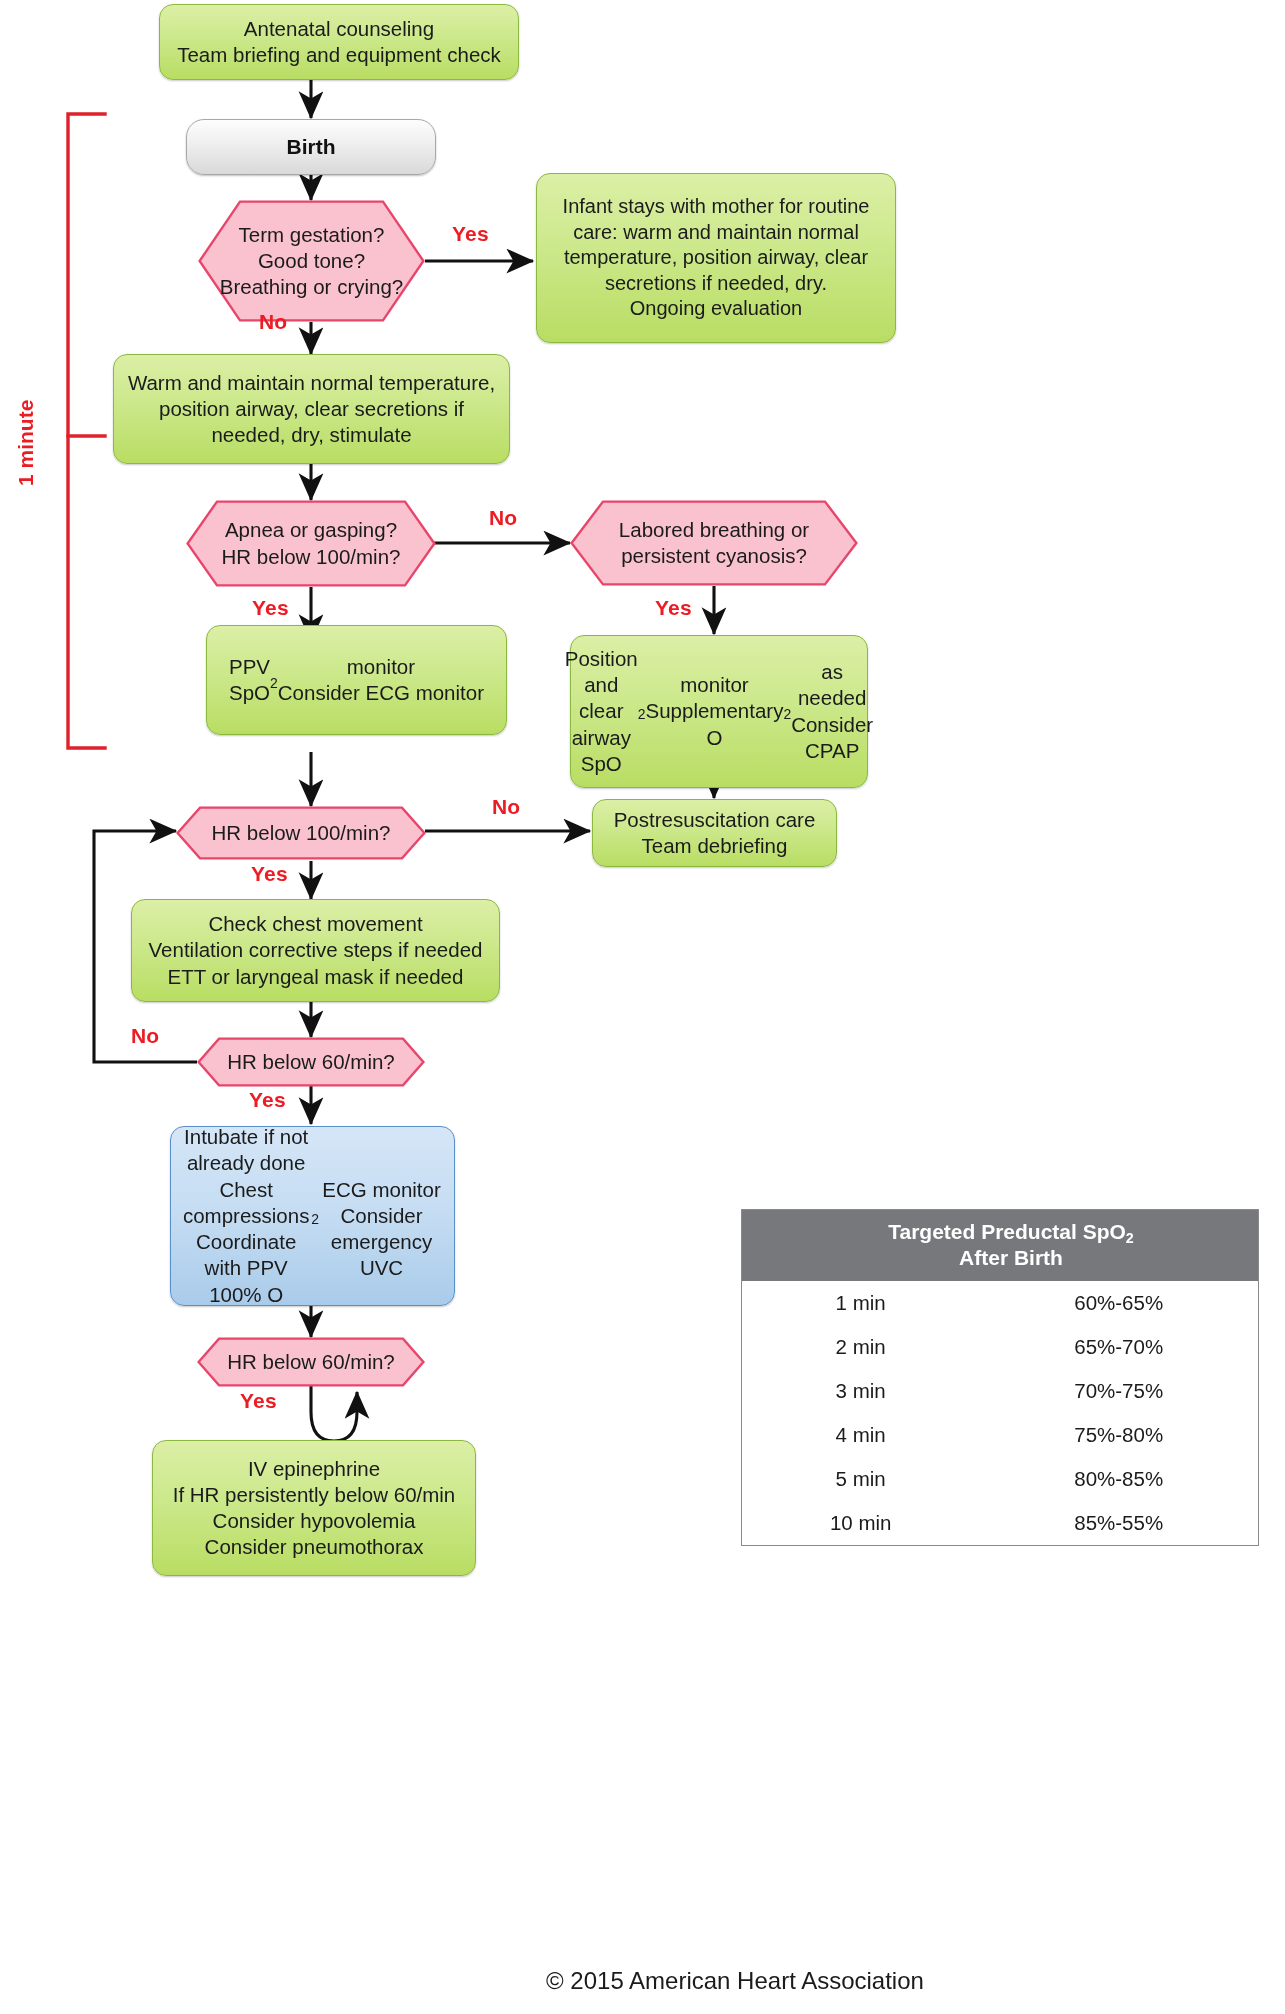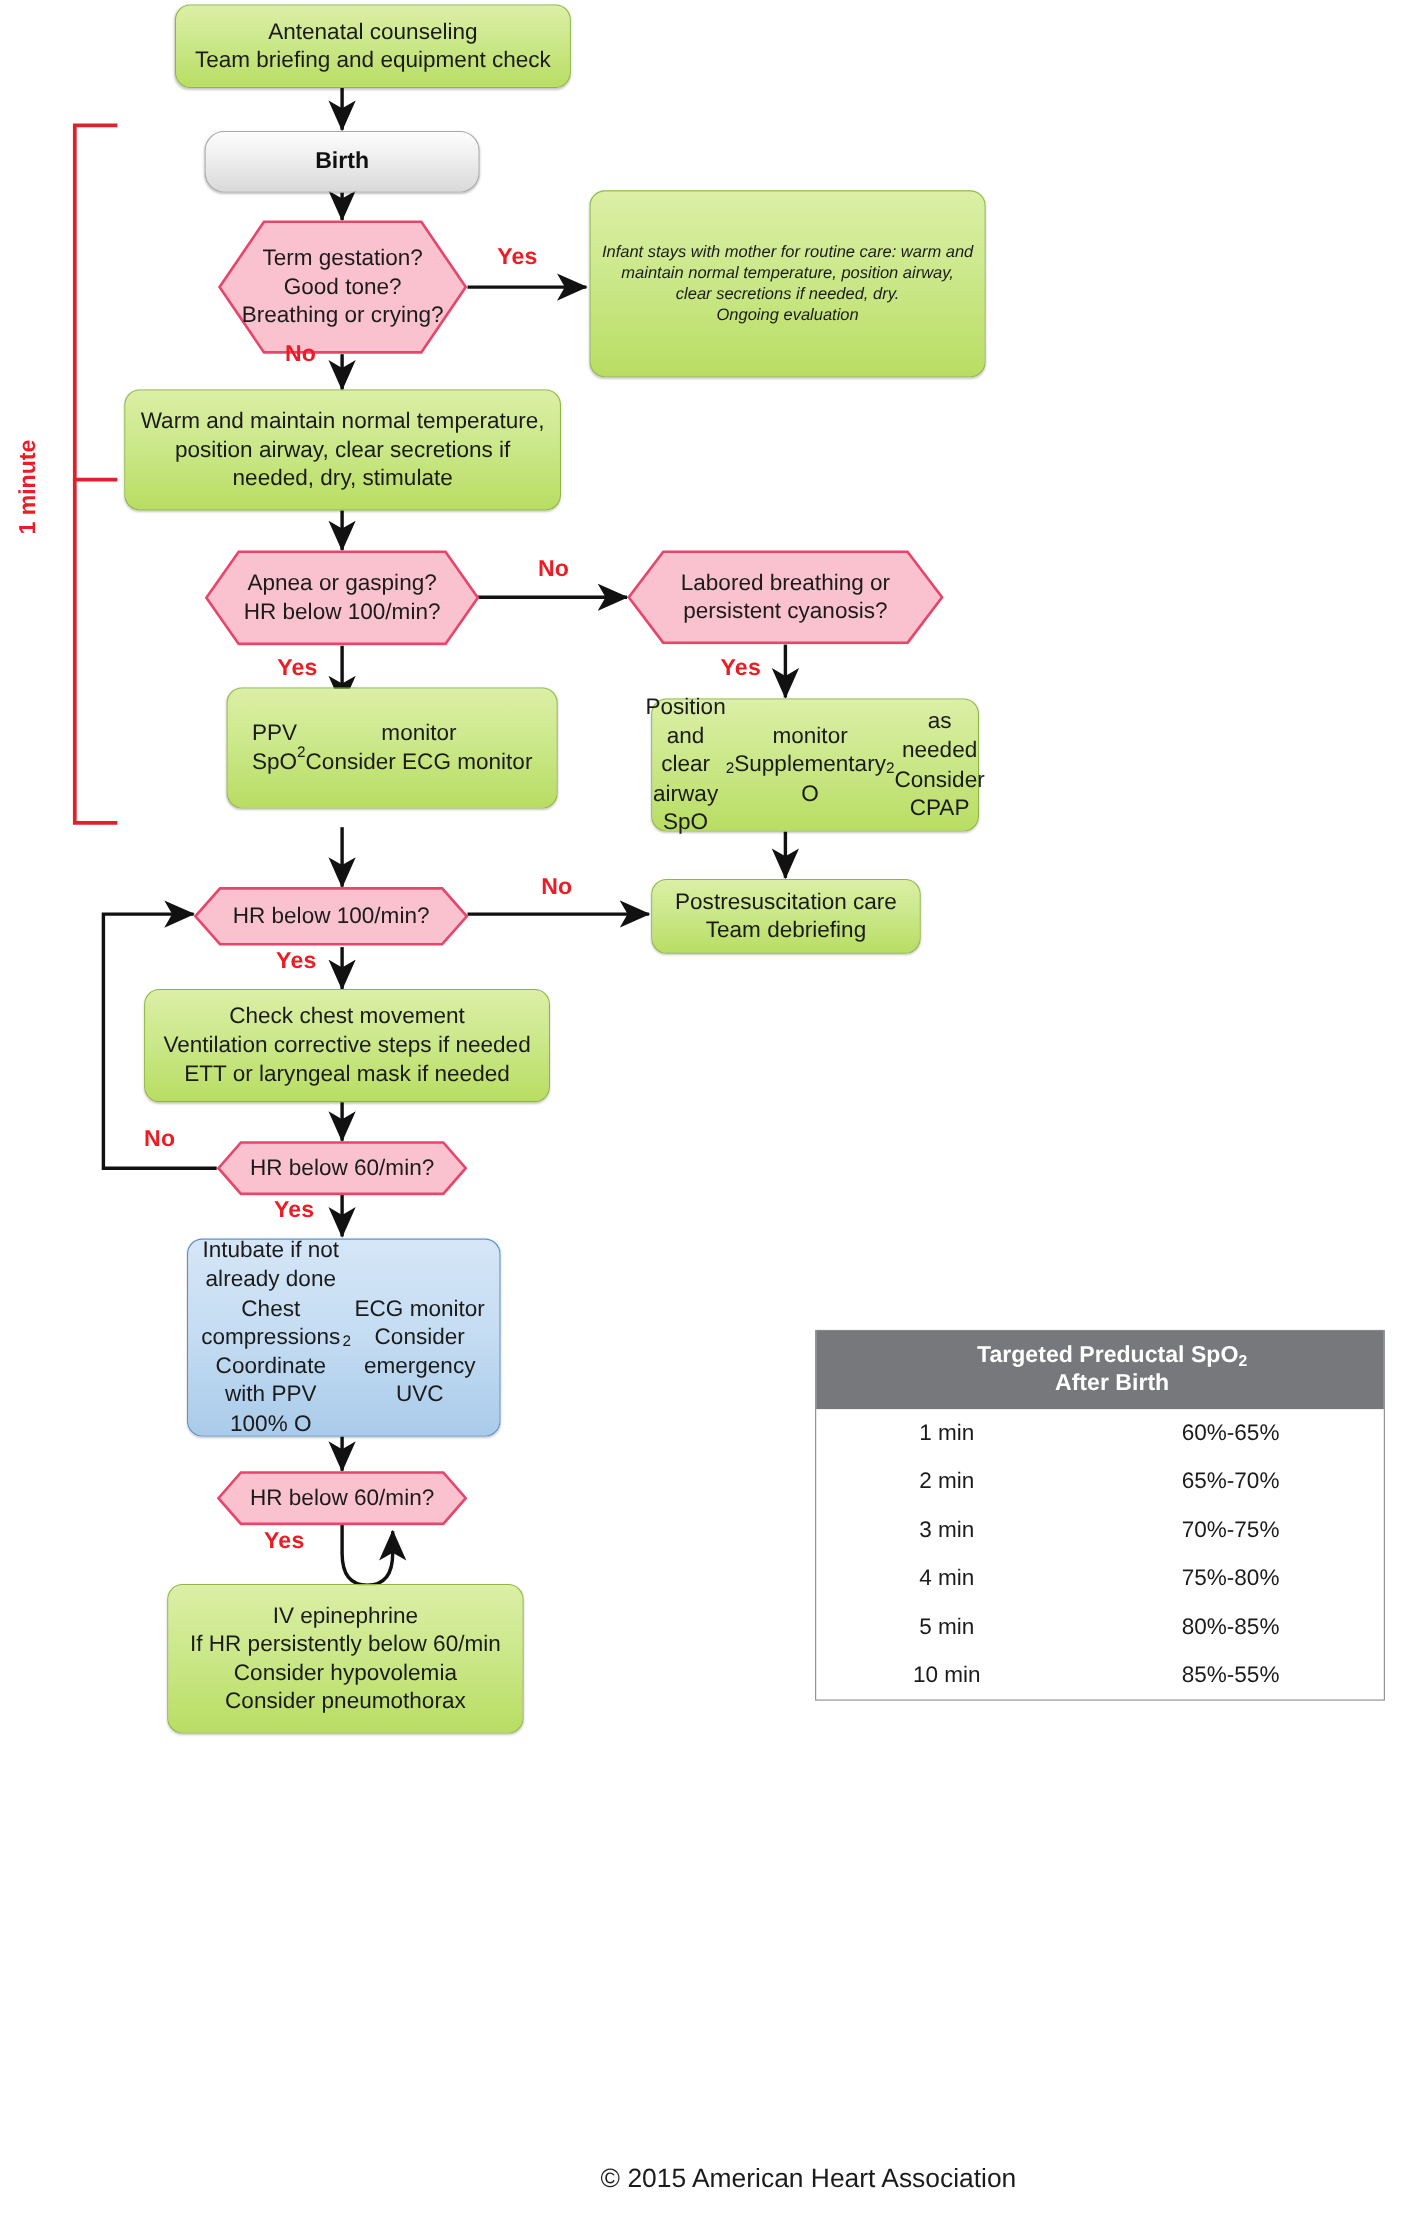--- a/index.html
+++ b/index.html
@@ -204,41 +204,41 @@
 
   <div class="node box-grey" style="left:186px; top:119px; width:250px; height:56px;">Birth</div>
 
   <div class="hexwrap" style="left:198px; top:200px; width:227px; height:122px;">
     <svg class="hexsvg" viewBox="0 0 227 122" preserveAspectRatio="none">
       <polygon points="42,1.6 185,1.6 225.4,61 185,120.4 42,120.4 1.6,61" fill="#f9c2ce" stroke="#e8456b" stroke-width="2.4"></polygon>
     </svg>
     <div class="hextext" style="white-space: normal;">Term gestation?<br>Good tone?<br>Breathing or crying?</div>
   </div>
 
-  <div class="node box-green" style="left: 536px; top: 173px; width: 360px; height: 170px; font-size: 15px; white-space: normal; font-style: italic;">Infant stays with mother for routine care: warm and maintain normal temperature, position airway, clear secretions if needed, dry.<br>Ongoing evaluation</div>
+  <div class="node box-green" style="left: 536px; top: 173px; width: 360px; height: 170px; font-size: 20px; white-space: normal;">Infant stays with mother for routine care: warm and maintain normal temperature, position airway, clear secretions if needed, dry.<br>Ongoing evaluation</div>
 
   <div class="node box-green" style="left:113px; top:354px; width:397px; height:110px;">Warm and maintain normal temperature, position airway, clear secretions if needed, dry, stimulate</div>
 
   <div class="hexwrap" style="left:186px; top:500px; width:250px; height:87px;">
     <svg class="hexsvg" viewBox="0 0 250 87" preserveAspectRatio="none">
       <polygon points="31,1.6 219,1.6 248.4,43.5 219,85.4 31,85.4 1.6,43.5" fill="#f9c2ce" stroke="#e8456b" stroke-width="2.4"></polygon>
     </svg>
     <div class="hextext" style="white-space: normal;">Apnea or gasping?<br>HR below 100/min?</div>
   </div>
 
   <div class="hexwrap" style="left:570px; top:500px; width:288px; height:86px;">
     <svg class="hexsvg" viewBox="0 0 288 86" preserveAspectRatio="none">
       <polygon points="33,1.6 255,1.6 286.4,43 255,84.4 33,84.4 1.6,43" fill="#f9c2ce" stroke="#e8456b" stroke-width="2.4"></polygon>
     </svg>
     <div class="hextext" style="white-space: normal;">Labored breathing or<br>persistent cyanosis?</div>
   </div>
 
   <div class="node box-green" style="left: 186px; top: 625px; width: 301px; height: 110px; white-space: normal; margin-left: 20px;">PPV<br>SpO<sub>2</sub> monitor<br>Consider ECG monitor</div>
 
-  <div class="node box-green" style="left: 570px; top: 635px; width: 298px; height: 121px; white-space: normal; margin-left: 22px;">Position and clear airway<br>SpO<sub>2</sub> monitor<br>Supplementary O<sub>2</sub> as needed<br>Consider CPAP</div>
+  <div class="node box-green" style="left: 570px; top: 635px; width: 298px; height: 153px; white-space: normal;">Position and clear airway<br>SpO<sub>2</sub> monitor<br>Supplementary O<sub>2</sub> as needed<br>Consider CPAP</div>
 
   <div class="hexwrap" style="left:176px; top:806px; width:250px; height:54px;">
     <svg class="hexsvg" viewBox="0 0 250 54" preserveAspectRatio="none">
       <polygon points="24,1.6 226,1.6 248.4,27 226,52.4 24,52.4 1.6,27" fill="#f9c2ce" stroke="#e8456b" stroke-width="2.4"></polygon>
     </svg>
     <div class="hextext">HR below 100/min?</div>
   </div>
 
   <div class="node box-green" style="left: 592px; top: 799px; width: 245px; height: 68px; white-space: normal;">Postresuscitation care<br>Team debriefing</div>
 

